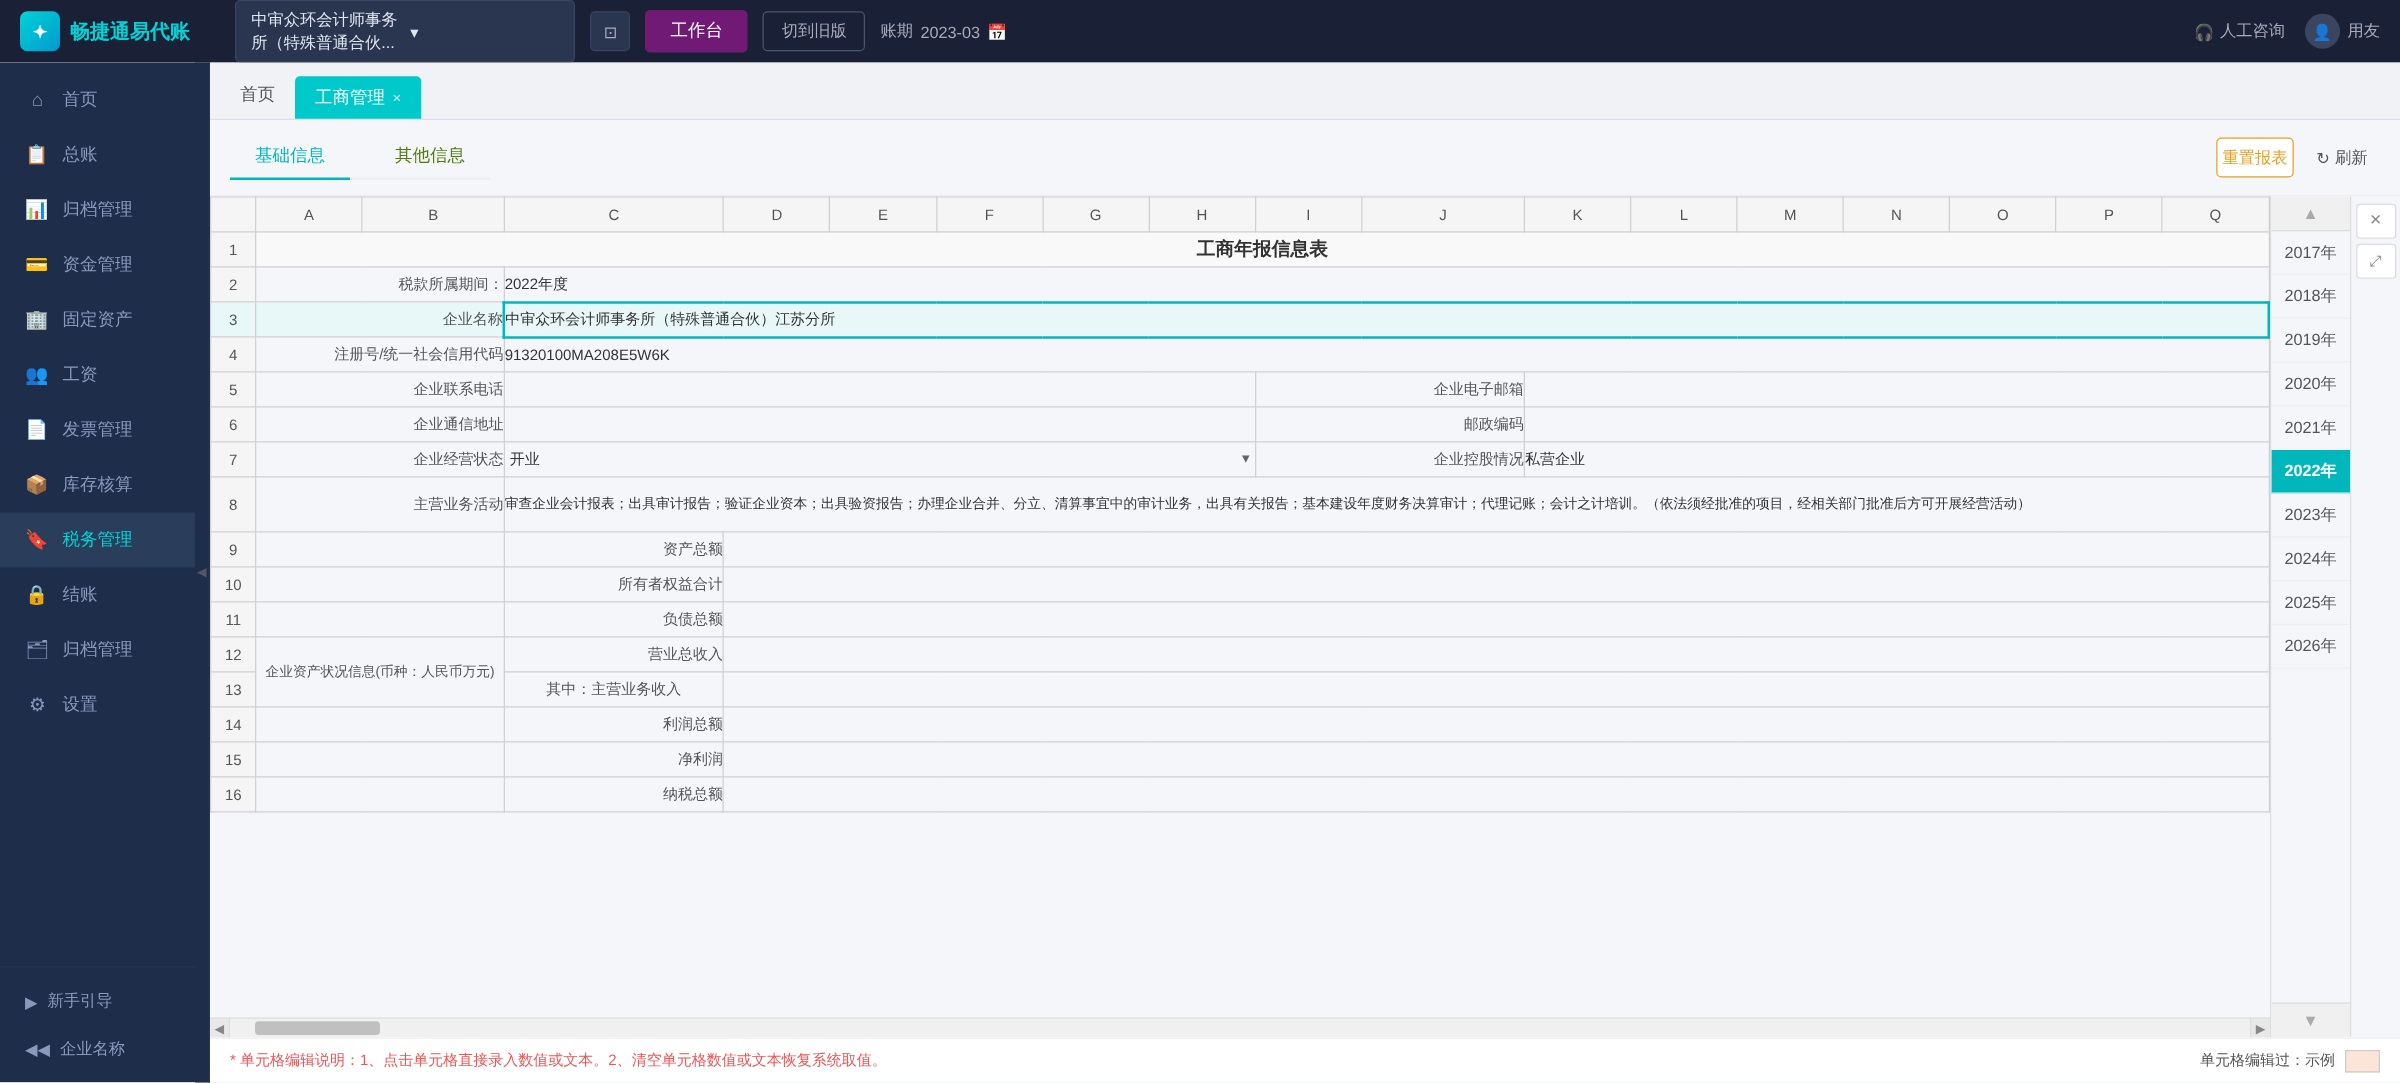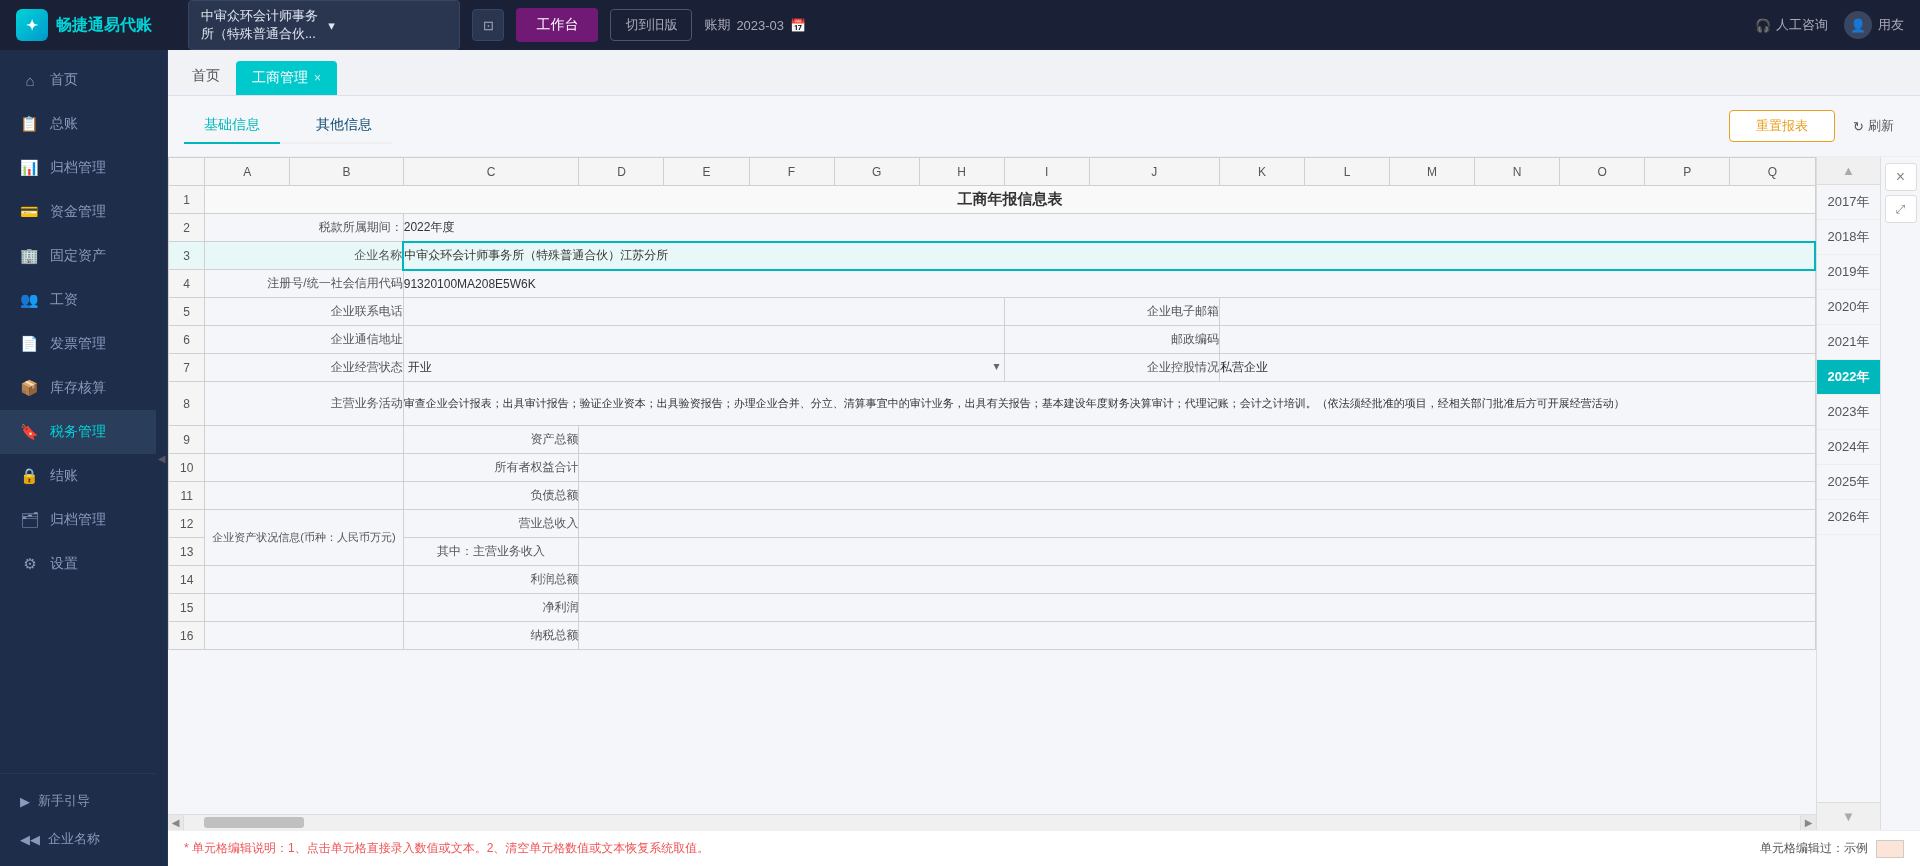--- a/index.html
+++ b/index.html
@@ -37,24 +37,24 @@
 
     
     .tabbar { height: 46px; background: #f0f2f5; display: flex; align-items: flex-end; padding: 0 0 0 8px; border-bottom: 1px solid #dde; flex-shrink: 0; }
     .tab-home { padding: 8px 16px; color: #555; cursor: pointer; font-size: 14px; border-bottom: 2px solid transparent; }
     .tab-active { background: #00c9cc; color: white; padding: 8px 16px; border-radius: 4px 4px 0 0; font-size: 14px; display: flex; align-items: center; gap: 6px; cursor: pointer; }
     .tab-close { color: white; opacity: 0.8; font-size: 12px; cursor: pointer; }
 
     
     .page-toolbar { padding: 12px 16px; display: flex; align-items: center; justify-content: space-between; border-bottom: 1px solid #eee; flex-shrink: 0; }
     .sub-tabs { display: flex; gap: 16px; border-bottom: 2px solid #eee; }
-    .sub-tab { padding: 8px 20px; cursor: pointer; color: #0c4a6e; font-size: 14px; border-bottom: 2px solid transparent; margin-bottom: -2px; }
+    .sub-tab { padding: 8px 20px; cursor: pointer; color: #4d7c0f; font-size: 14px; border-bottom: 2px solid transparent; margin-bottom: -2px; }
     .sub-tab.active { color: #00b8bb; border-bottom: 2px solid #00b8bb; }
     .toolbar-actions { display: flex; gap: 8px; align-items: center; }
-    .reset-btn { border: 1px solid #e8a020; color: #e8a020; background: white; padding: 6px 26px; border-radius: 4px; cursor: pointer; font-size: 13px; }
+    .reset-btn { border: 1px solid #e8a020; color: #e8a020; background: white; padding: 6px 4px; border-radius: 4px; cursor: pointer; font-size: 13px; }
     .refresh-btn { background: transparent; border: none; color: #555; padding: 6px 10px; cursor: pointer; font-size: 13px; display: flex; align-items: center; gap: 4px; }
     table.grid { border-collapse: collapse; font-size: 12px; width: 100%; table-layout: fixed; }
     table.grid th, table.grid td { border: 1px solid #d0d0d0; padding: 0; height: 28px; overflow: hidden; white-space: nowrap; }
     table.grid th { background: #f5f5f5; color: #555; text-align: center; font-weight: normal; font-size: 12px; }
     .row-header { background: #f5f5f5; color: #555; text-align: center; font-size: 12px; width: 32px; border: 1px solid #d0d0d0; }
     td.cell { padding: 2px 6px; color: #333; }
     td.cell-selected { background: #e8f8f8; border: 2px solid #00b8bb !important; }
     td.header-row { background: #f9f9f9; text-align: center; font-weight: 600; font-size: 14px; color: #333; margin-top: 24px; }
     td.label-cell { text-align: right; color: #555; padding-right: 8px; }
     td.merged-label { text-align: center; color: #555; }

